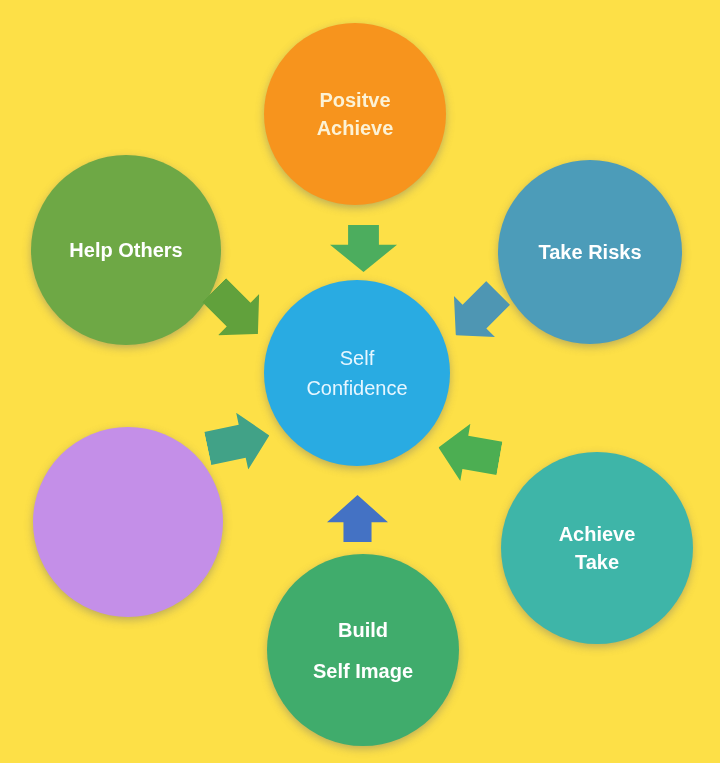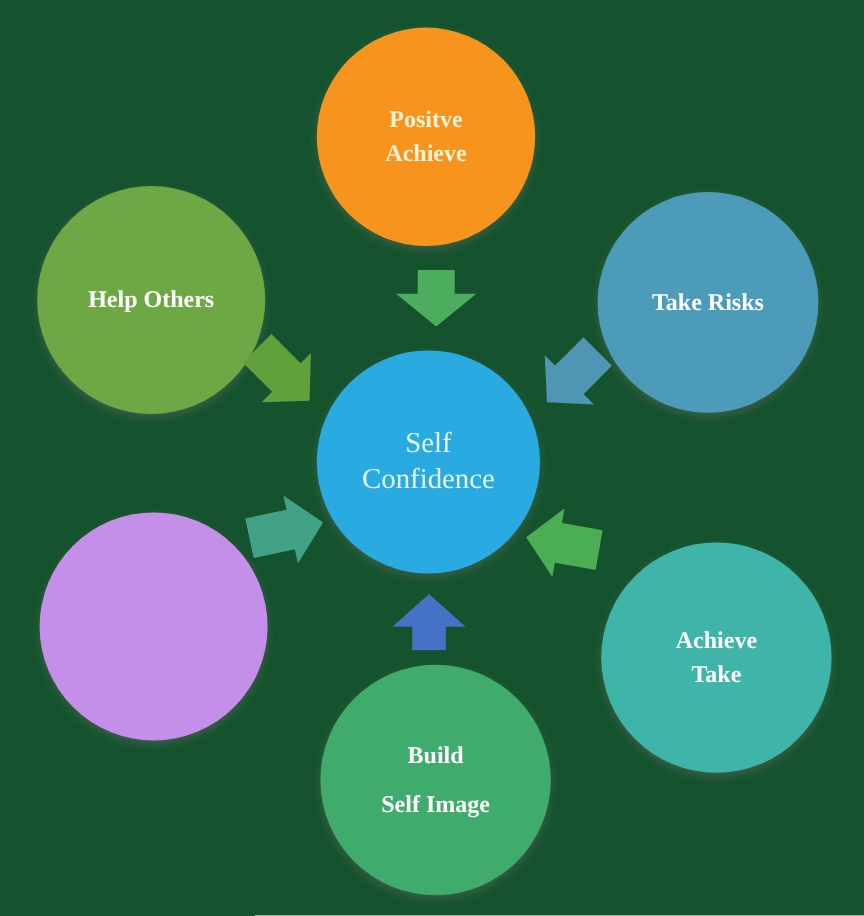--- a/index.html
+++ b/index.html
@@ -1,42 +1,42 @@
 <!DOCTYPE html>
 <html><head>
 <meta charset="utf-8">
 <style>
   html, body { margin: 0; padding: 0; background: #ffffff; }
   .canvas {
     position: relative;
     width: 720px;
     height: 763px;
-    background: #14532d;
+    background: #fde047;
     overflow: hidden;
-    font-family: Liberation Serif, serif;
+    font-family: Liberation Sans, sans-serif;
   }
   .circle {
     position: absolute;
     border-radius: 50%;
     display: flex;
     flex-direction: column;
     align-items: center;
     justify-content: center;
     text-align: center;
     font-weight: bold;
     font-size: 20px;
     line-height: 28px;
     box-shadow: 0 3px 8px rgba(110,110,110,0.45);
   }
   .circle .line { white-space: nowrap; }
 
   .node-positive   { left: 264px; top: 23px;  width: 182px; height: 182px; }
   .node-help       { left: 31px;  top: 155px; width: 190px; height: 190px; }
   .node-risks      { left: 498px; top: 160px; width: 184px; height: 184px; }
-  .node-center     { left: 264px; top: 292px; width: 186px; height: 186px; font-weight: normal; font-size: 24px; line-height: 30px; }
+  .node-center     { left: 264px; top: 280px; width: 186px; height: 186px; font-weight: normal; font-size: 20px; line-height: 30px; }
   .node-emphasize  { left: 33px;  top: 427px; width: 190px; height: 190px; }
   .node-achieve    { left: 501px; top: 452px; width: 192px; height: 192px; }
   .node-build      { left: 267px; top: 554px; width: 192px; height: 192px; }
   .node-build .line + .line { margin-top: 13px; }
 
   .arrow {
     position: absolute;
     filter: drop-shadow(1px 2px 2px rgba(110,110,110,0.5));
   }
   .arrow-down  { clip-path: polygon(27% 0, 73% 0, 73% 42%, 100% 42%, 50% 100%, 0 42%, 27% 42%); }

